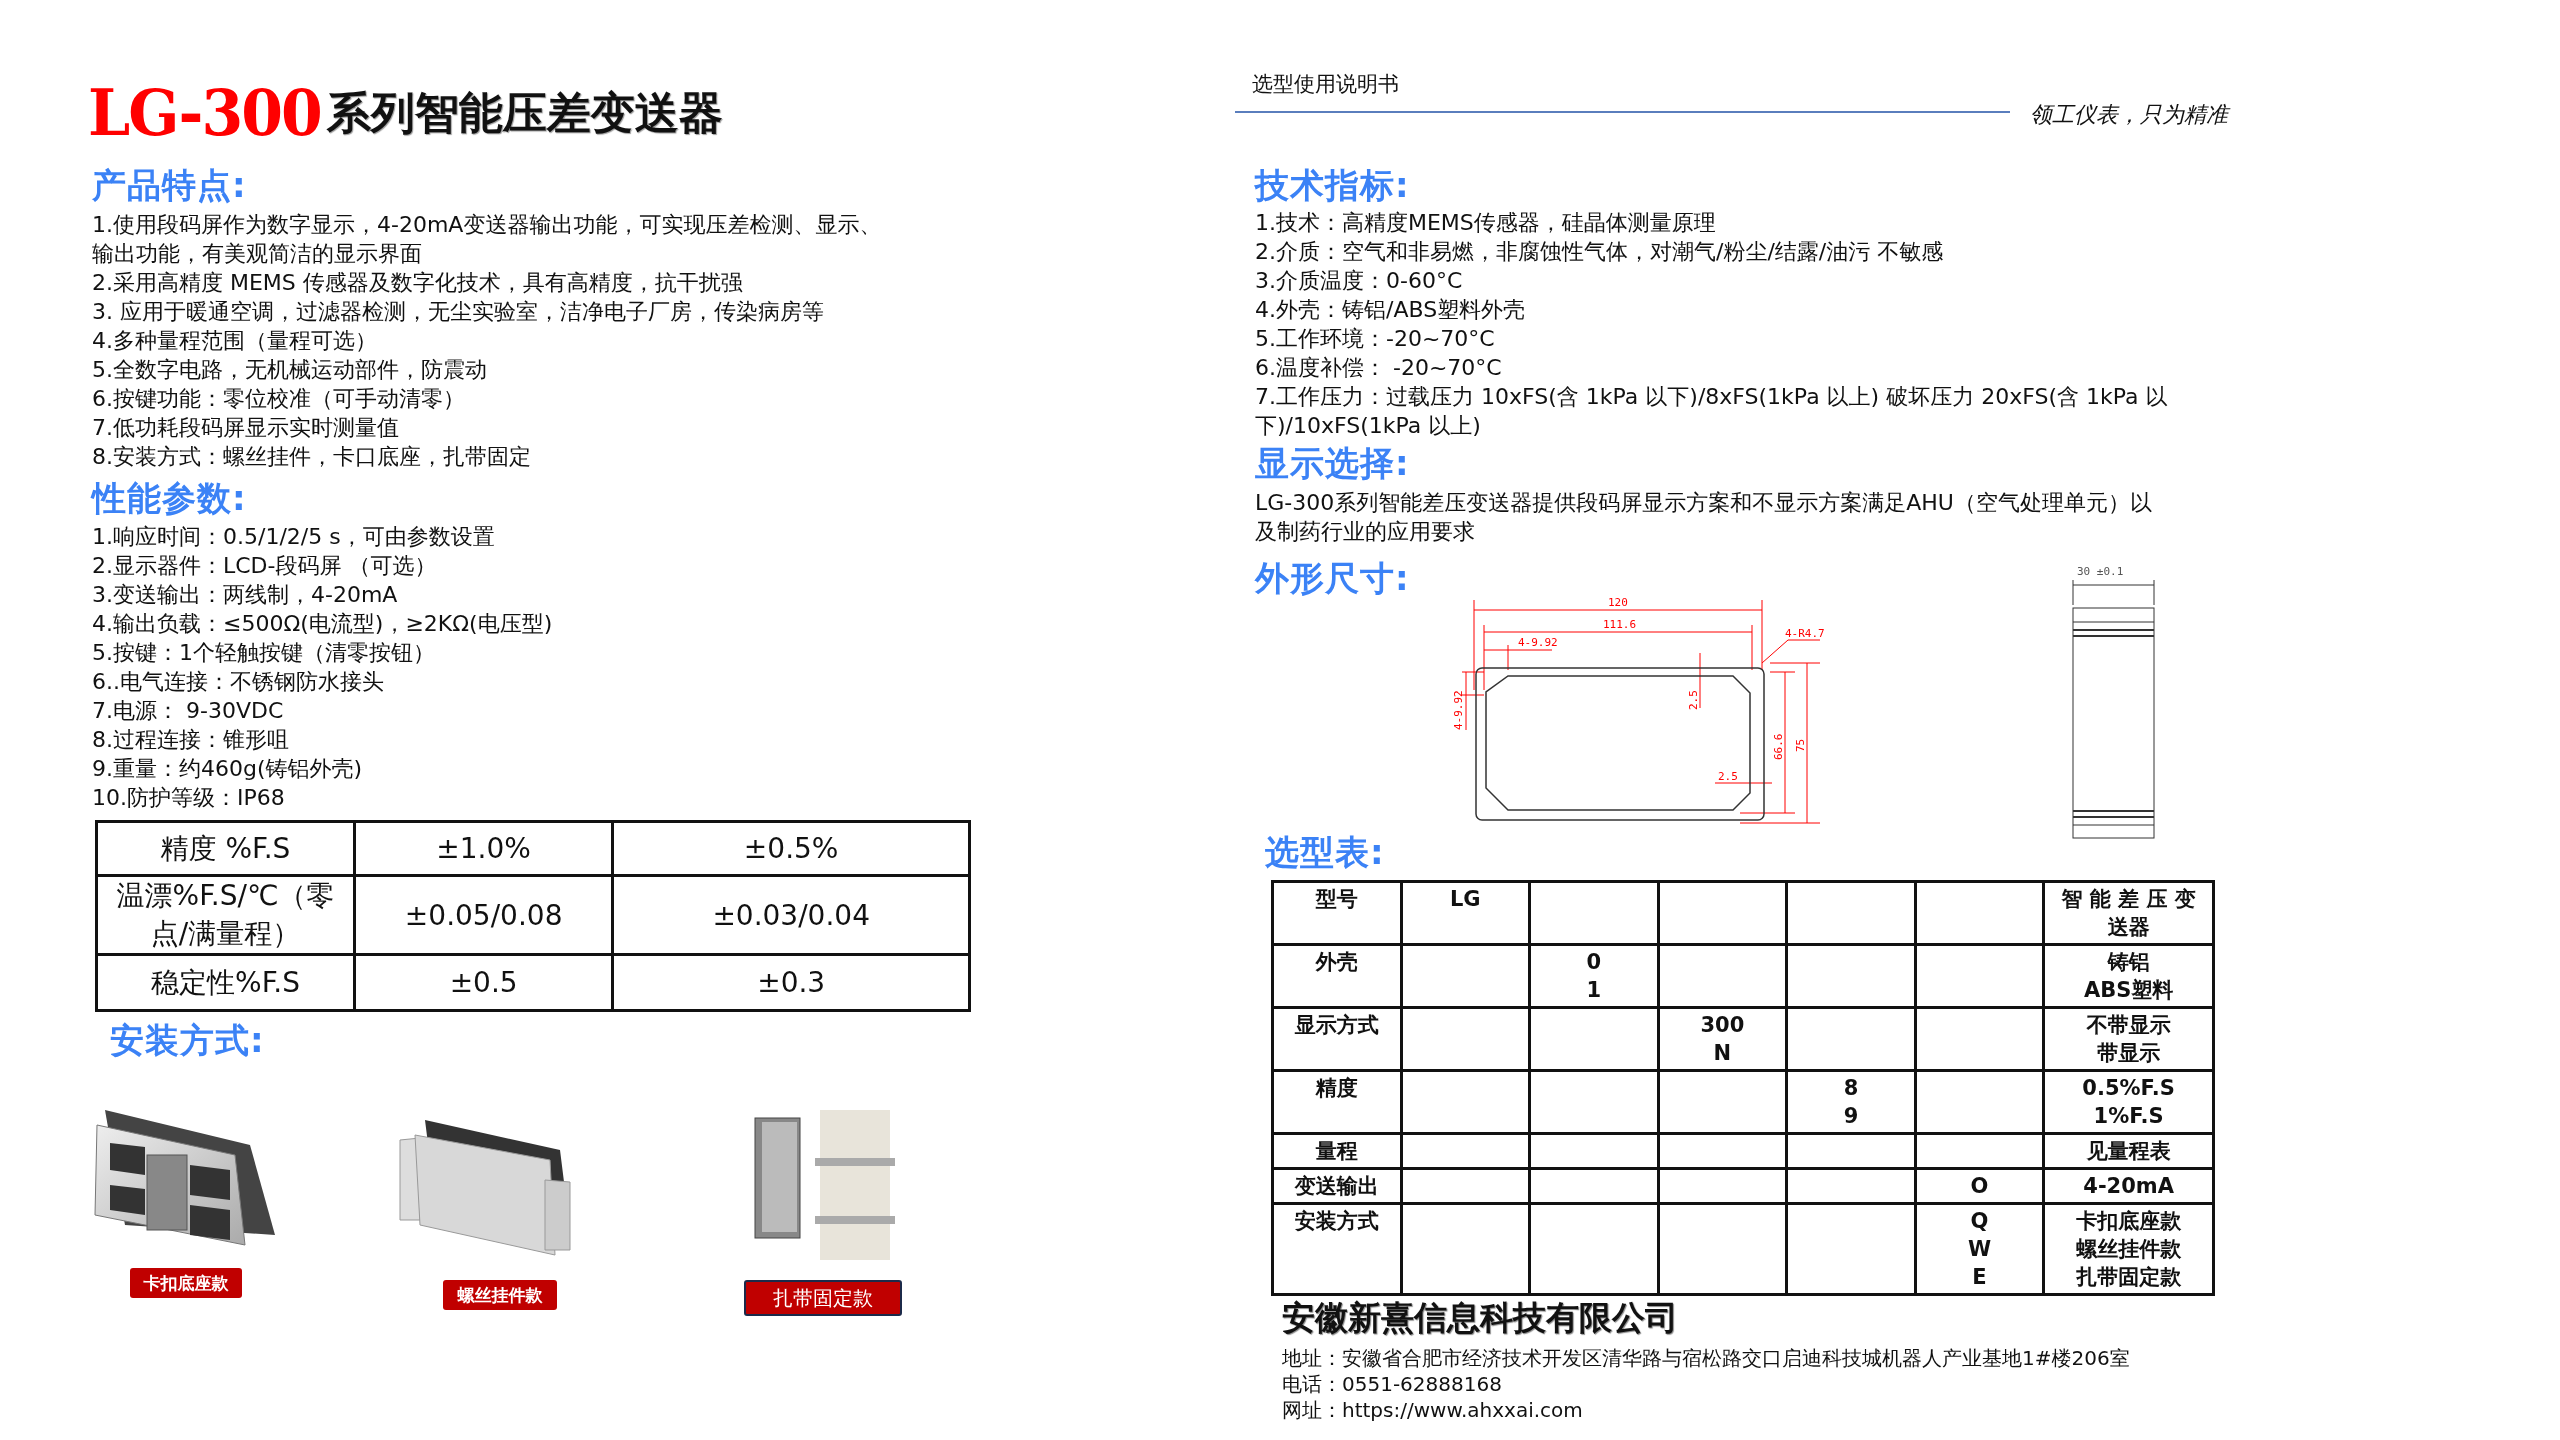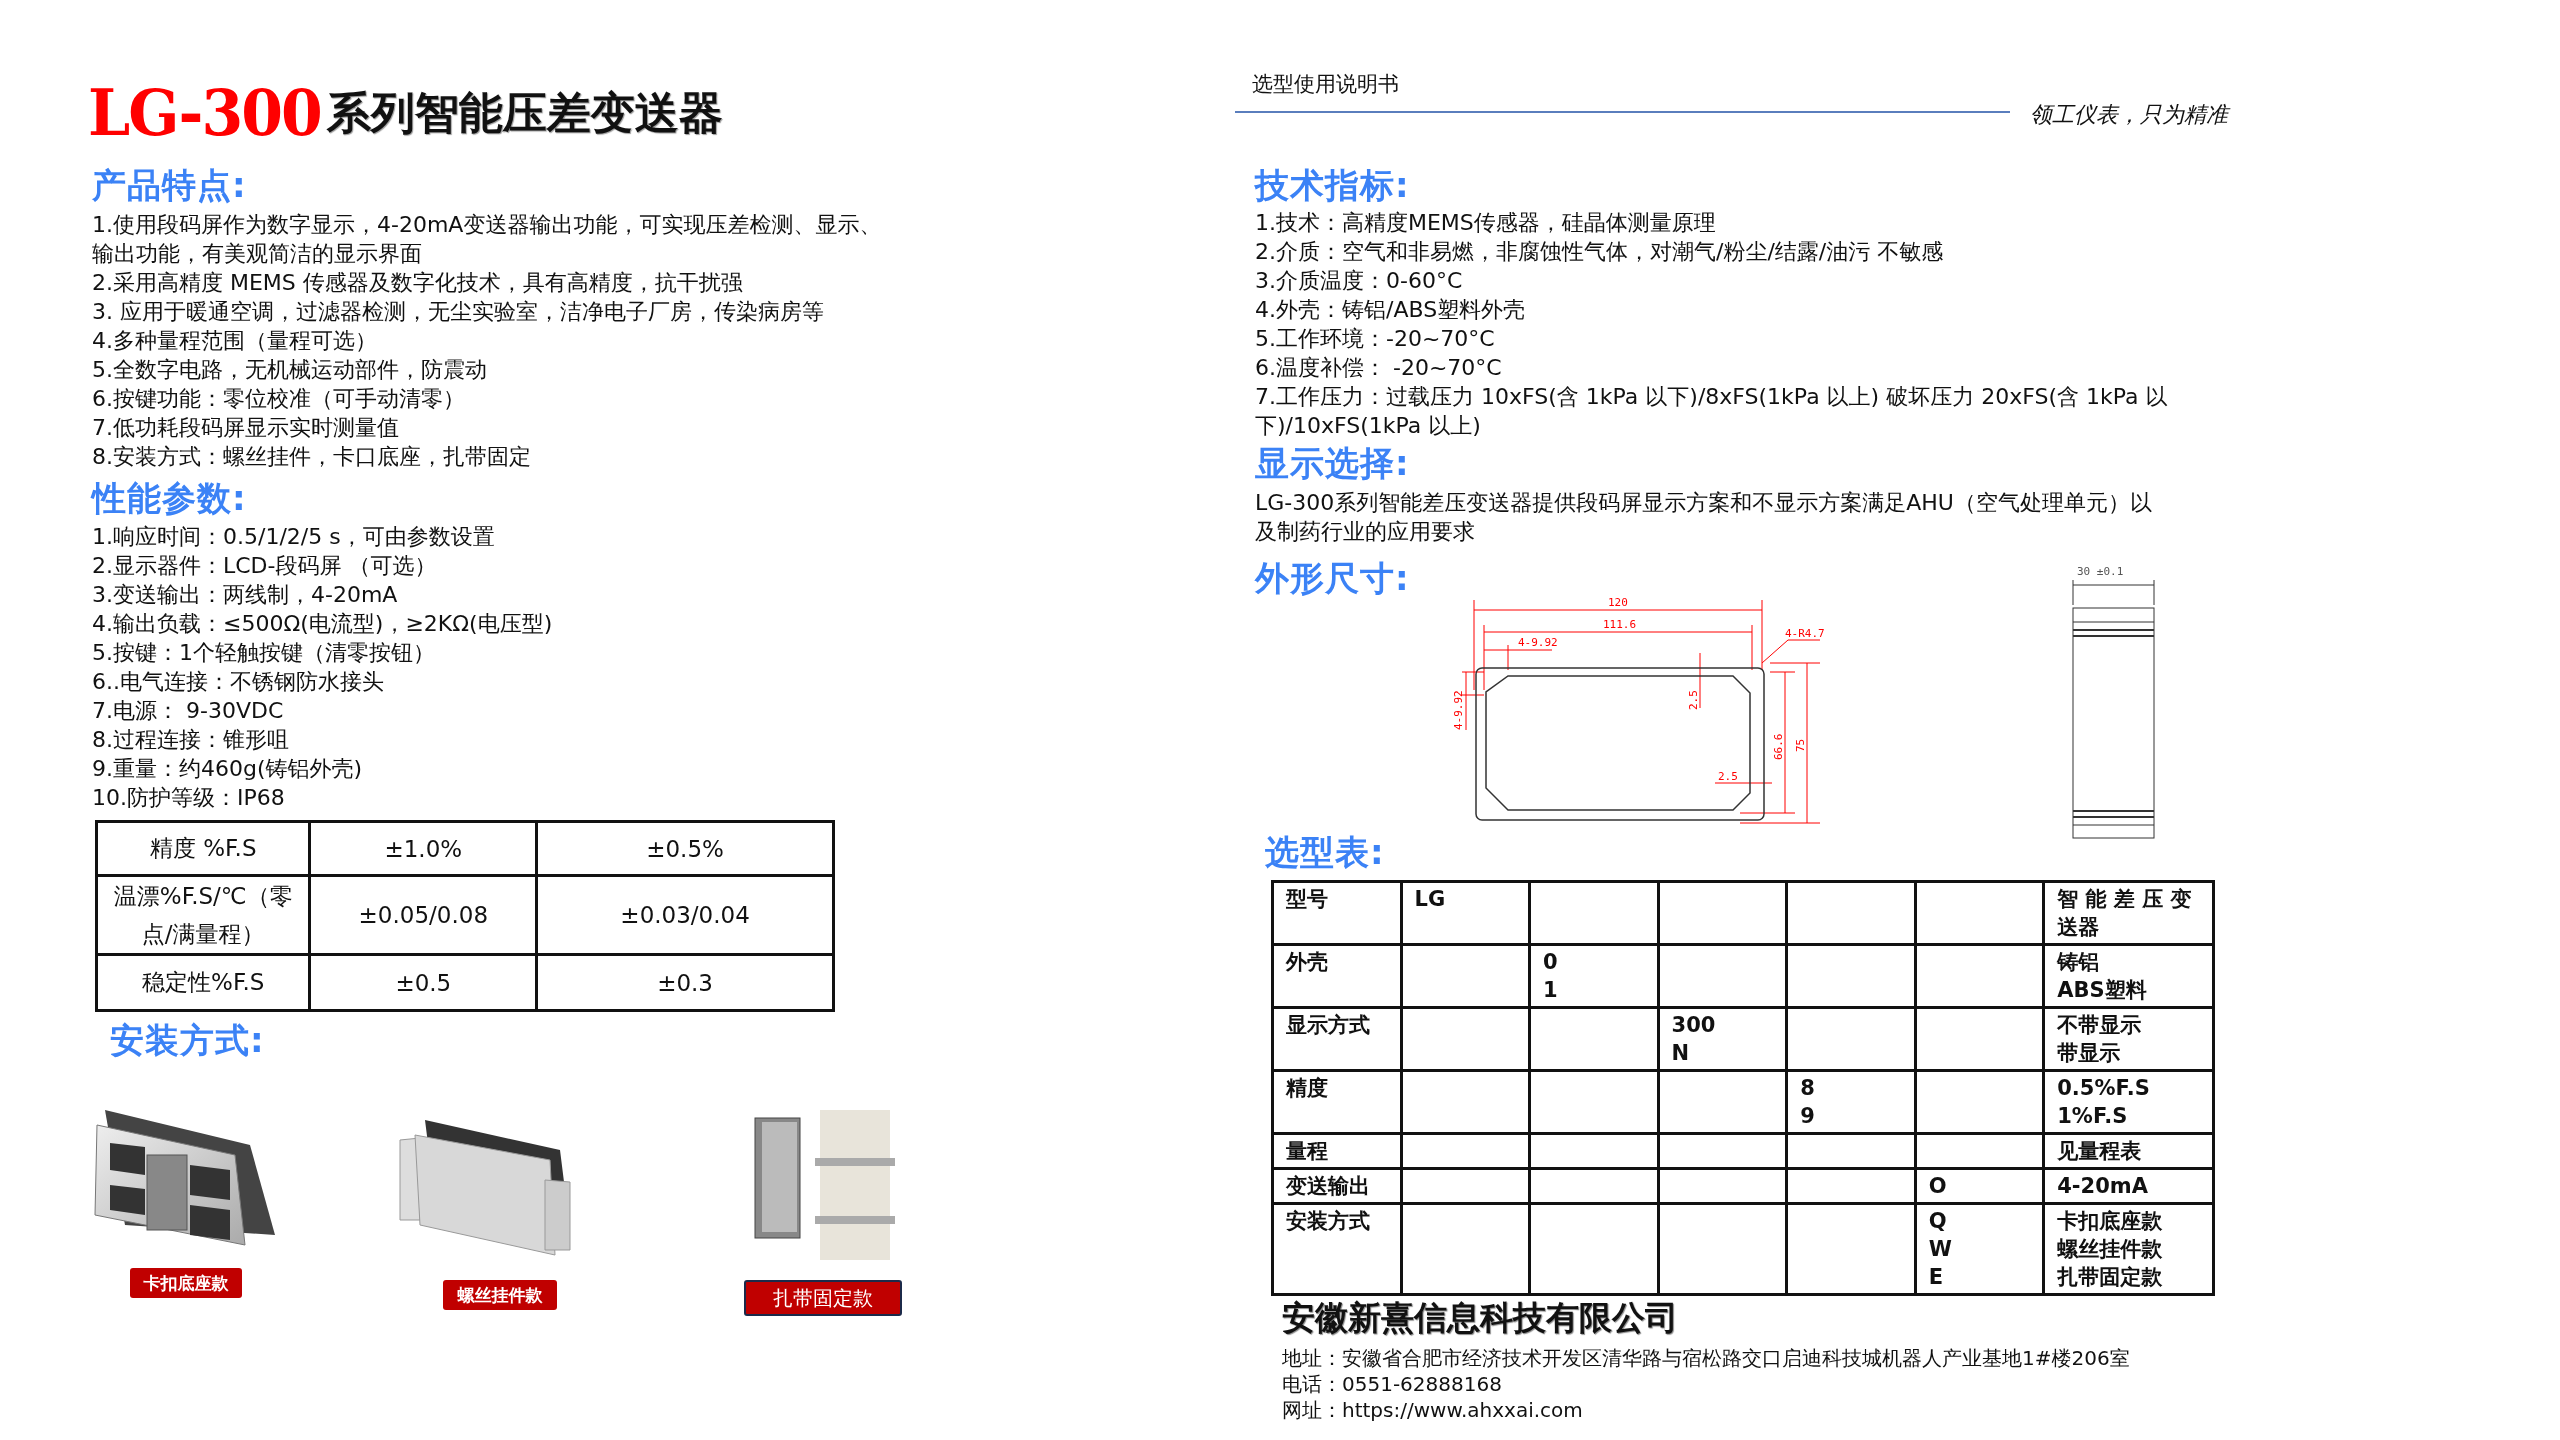--- a/index.html
+++ b/index.html
@@ -6,31 +6,31 @@
   body{width:2560px;height:1440px;position:relative;overflow:hidden;font-family:"DejaVu Sans","Liberation Sans",sans-serif;color:#111;}
   .abs{position:absolute;}
   .sec-h{position:absolute;color:#3b82f6;font-weight:bold;font-size:34px;line-height:40px;letter-spacing:1px;white-space:nowrap;}
   .lines{position:absolute;font-size:22px;line-height:29px;white-space:nowrap;color:#111;}
   .lines div{height:29px;}
   
   .title-wrap{position:absolute;left:88px;top:78px;white-space:nowrap;height:70px;}
   .title-model{font-family:"DejaVu Serif","Liberation Serif",serif;font-weight:bold;color:#ff0000;font-size:60px;line-height:70px;letter-spacing:-2px;display:inline-block;transform:scaleY(1.05);}
   .title-rest{font-weight:bold;font-size:44px;line-height:70px;display:inline-block;vertical-align:top;margin-left:6px;text-shadow:1px 1px 1px #999;}
   
-  table.perf{position:absolute;left:95px;top:820px;width:740px;border-collapse:collapse;font-size:23px;}
+  table.perf{position:absolute;left:95px;top:820px;width:876px;border-collapse:collapse;font-size:28px;}
   table.perf td{border:3px solid #111;text-align:center;vertical-align:middle;padding:0 8px;}
   
   .inst-img{position:absolute;}
   .inst-label{position:absolute;background:#c00000;color:#fff;font-weight:bold;text-align:center;font-size:17px;border-radius:3px;}
   
   .hdr-left{position:absolute;left:1252px;top:70px;font-size:21px;}
   .hdr-line{position:absolute;left:1235px;top:111px;width:775px;height:2px;background:#5a7ebd;}
   .hdr-right{position:absolute;left:2030px;top:100px;font-size:22px;font-style:italic;}
   table.sel{position:absolute;left:1271px;top:880px;width:944px;border-collapse:collapse;font-size:21px;font-weight:bold;}
-  table.sel td{border:3px solid #111;vertical-align:top;padding:2px 12px;line-height:28px;}
+  table.sel td{border:3px solid #111;vertical-align:top;padding:2px 12px;line-height:28px;text-align:center;}
   table.sel td div{height:28px;}
   .company{position:absolute;left:1282px;top:1296px;font-size:33px;font-weight:bold;text-shadow:1px 1px 1px #888;}
   .contact{position:absolute;left:1282px;top:1345px;font-size:20px;line-height:26px;white-space:nowrap;}
   svg text{font-family:"DejaVu Sans Mono","Liberation Mono",monospace;}
 </style>
 </head>
 <body>
 
 <div class="title-wrap">
   <span class="title-model">LG-300</span><span class="title-rest">系列智能压差变送器</span>

